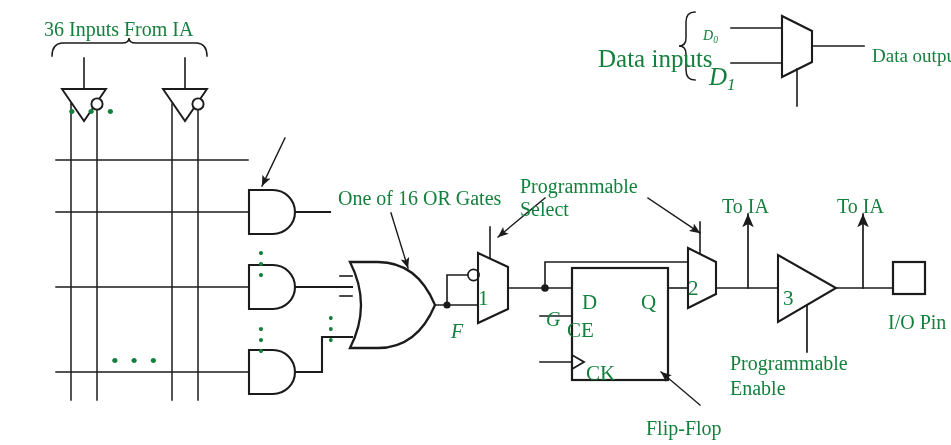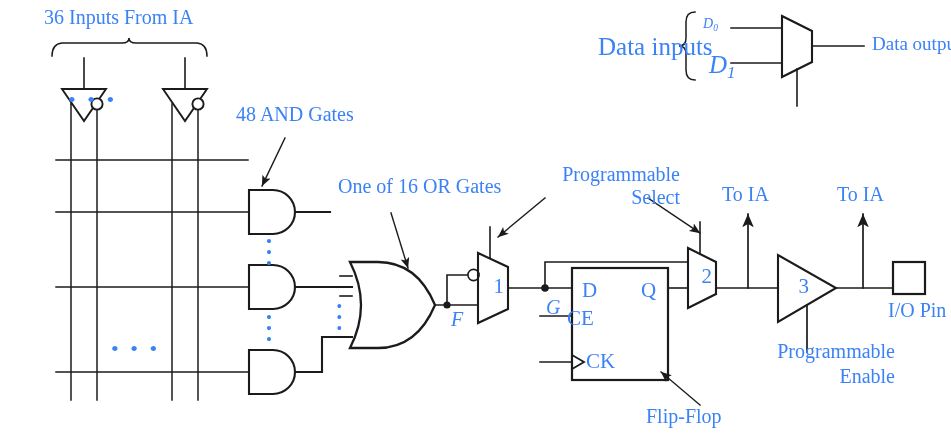--- a/index.html
+++ b/index.html
@@ -18,25 +18,26 @@
     width: 951px;
     height: 445px;
   }
   #figure svg {
     position: absolute;
     top: 0;
     left: 0;
   }
   .lbl {
     position: absolute;
-    color: #3b82f6;
+    color: #15803d;
     white-space: nowrap;
     line-height: 1.12;
-  }
-  .lbl-c { text-align: right; }
+    margin-top: 12px;
+  }
+  .lbl-c { text-align: left; }
   .it { font-style: italic; }
   .sub {
     font-size: 0.68em;
     vertical-align: -0.28em;
     font-style: italic;
   }
 </style>
 </head>
 <body>
 
@@ -216,21 +217,20 @@
         <line x1="797" y1="69" x2="797" y2="106"></line>
       </g>
 
     </g>
   </svg>
 
   <div class="lbl" style="left:44px; top:6px; font-size:20px;">36 Inputs From IA</div>
 
   <div class="lbl" style="left:68px; top:88px; font-size:22px; letter-spacing:3px;">• • •</div>
 
-  <div class="lbl" style="left:236px; top:103px; font-size:20px;">48 AND Gates</div>
 
   <div class="lbl" style="left:338px; top:175px; font-size:20px;">One of 16 OR Gates</div>
 
   <div class="lbl lbl-c" style="left:520px; top:163px; width:160px; font-size:20px;">Programmable</div>
   <div class="lbl lbl-c" style="left:520px; top:186px; width:160px; font-size:20px;">Select</div>
 
   <div class="lbl" style="left:722px; top:183px; font-size:20px;">To IA</div>
   <div class="lbl" style="left:837px; top:183px; font-size:20px;">To IA</div>
 
   <div class="lbl lbl-c" style="left:730px; top:340px; width:165px; font-size:20px;">Programmable</div>

